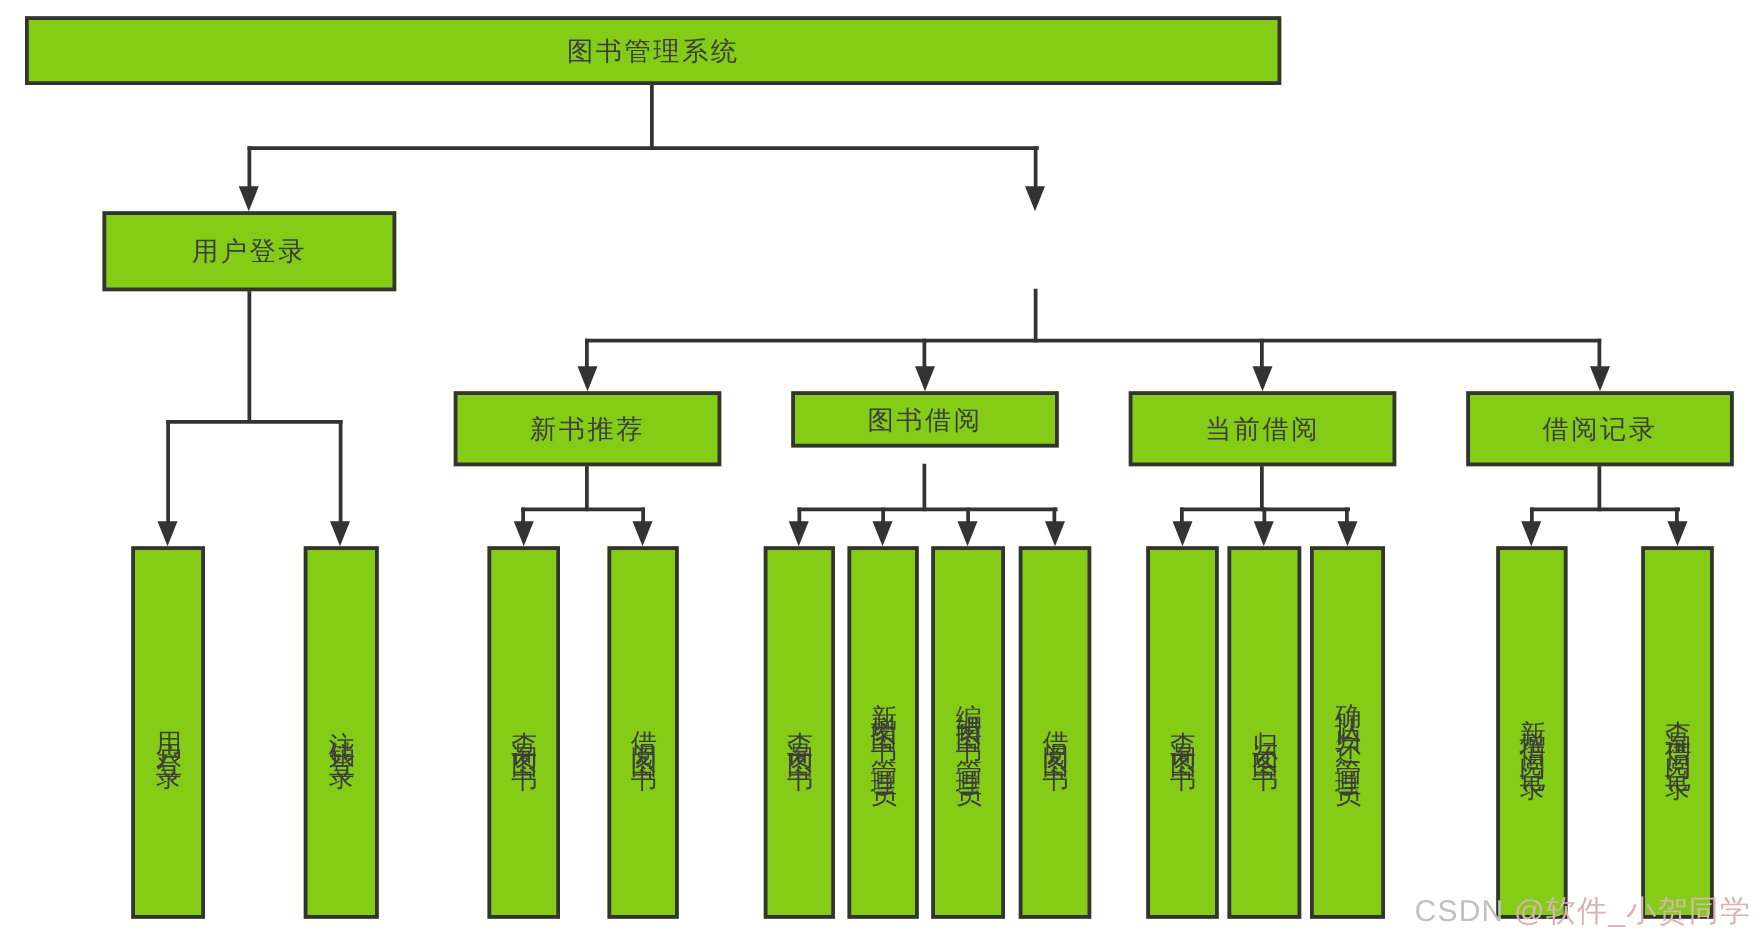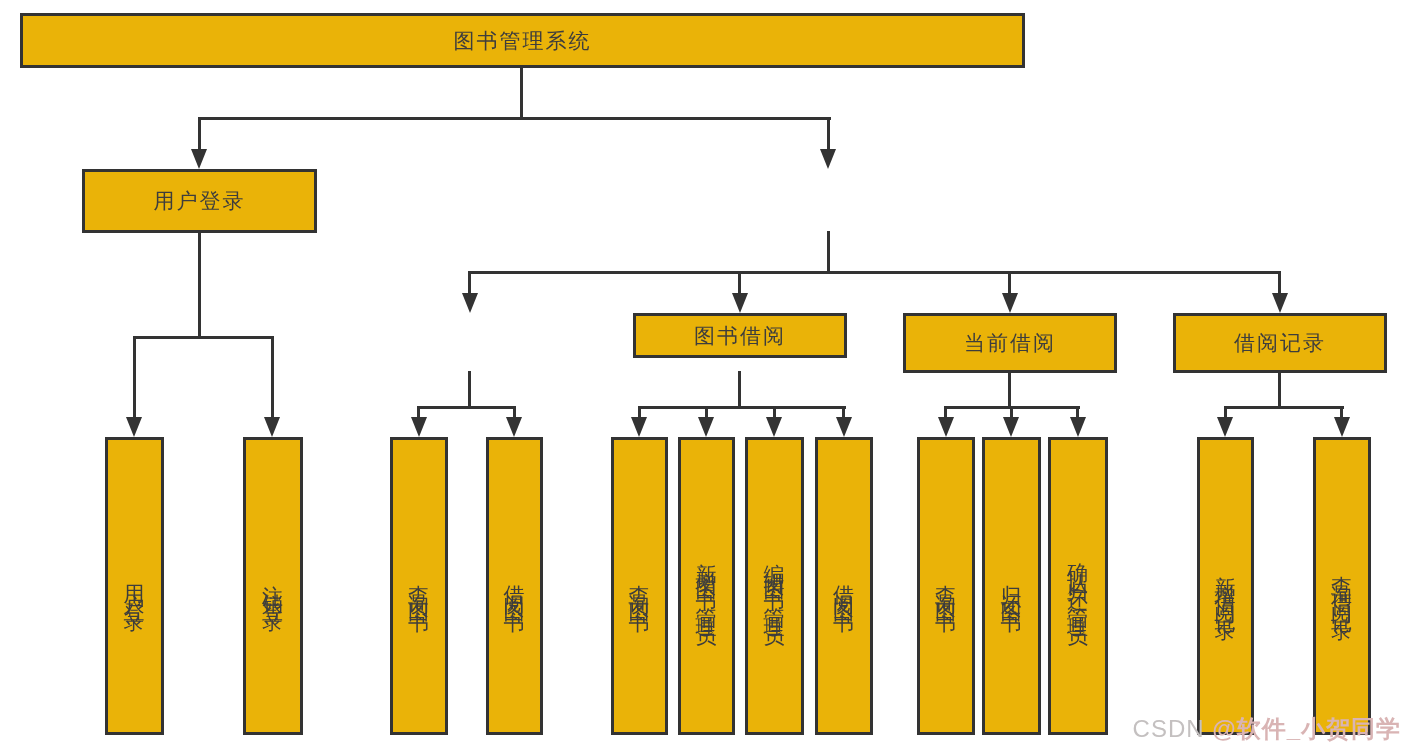--- a/index.html
+++ b/index.html
@@ -3,38 +3,38 @@
 <meta charset="utf-8">
 <style>
   html,body { margin:0; padding:0; background:#ffffff; }
   .canvas {
     position:relative; width:1405px; height:747px; background:#ffffff;
     font-family:"Liberation Sans", sans-serif; overflow:hidden;
     --line:#333333; --text:#3d3d3d; --wm-gray:#c4c0c0; --wm-pink:#d9b4b4;
   }
   .node {
     position:absolute; box-sizing:border-box; border:3px solid var(--line);
-    background:#eab308; display:flex; align-items:center; justify-content:center;
+    background:#84cc16; display:flex; align-items:center; justify-content:center;
     font-size:21px; letter-spacing:2px; color:var(--text); text-align:center;
   }
   .leaf { letter-spacing:9px; }
   .leaf > span { writing-mode:vertical-rl; text-orientation:mixed; line-height:1; }
   .hline { position:absolute; height:3px; background:var(--line); }
   .vline { position:absolute; width:3px; background:var(--line); }
   .arw {
     position:absolute; width:0; height:0;
     border-left:8px solid transparent; border-right:8px solid transparent;
     border-top:20px solid var(--line);
   }
   .watermark {
     position:absolute; right:4px; bottom:2px; z-index:5; white-space:nowrap;
     font-size:24px; letter-spacing:1px;
   }
   .wm-prefix { color:var(--wm-gray); }
-  .wm-handle { color:var(--wm-pink);font-weight:bold; }
+  .wm-handle { color:var(--wm-pink); }
 </style>
 </head>
 <body>
 
 <div class="canvas" style="--line: #333333; --text: #3d3d3d; --wm-gray: #c4c0c0; --wm-pink: #d9b4b4;">
 
   <div class="vline" style="left:520px;top:66px;height:54px"></div>
   <div class="hline" style="left:198px;top:117px;width:633px"></div>
   <div class="vline" style="left:198px;top:117px;height:34px"></div>
   <div class="arw" style="left:191px;top:149px"></div>
@@ -94,20 +94,23 @@
   <div class="arw" style="left:1334px;top:417px"></div>
 
   <div class="node" style="left:20px;top:13px;width:1005px;height:55px">
     <span>图书管理系统</span>
   </div>
 
   <div class="node" style="left:82px;top:169px;width:235px;height:64px">
     <span>用户登录</span>
   </div>
 
+  <div class="node" style="left:363px;top:313px;width:214px;height:60px">
+    <span>新书推荐</span>
+  </div>
   <div class="node" style="left:633px;top:313px;width:214px;height:45px">
     <span>图书借阅</span>
   </div>
   <div class="node" style="left:903px;top:313px;width:214px;height:60px">
     <span>当前借阅</span>
   </div>
   <div class="node" style="left:1173px;top:313px;width:214px;height:60px">
     <span>借阅记录</span>
   </div>
 

